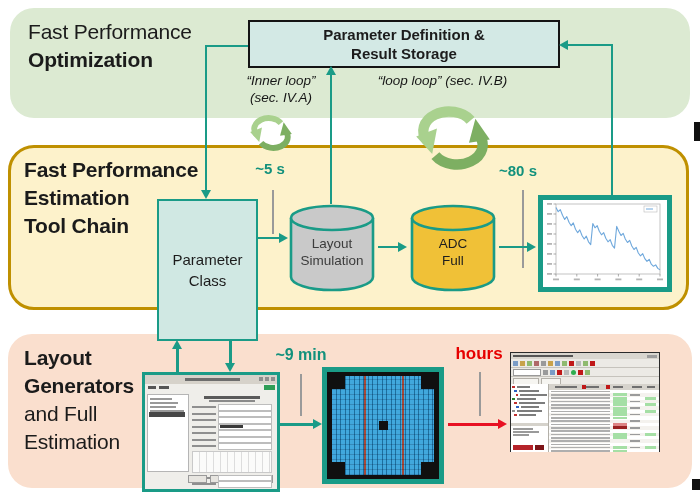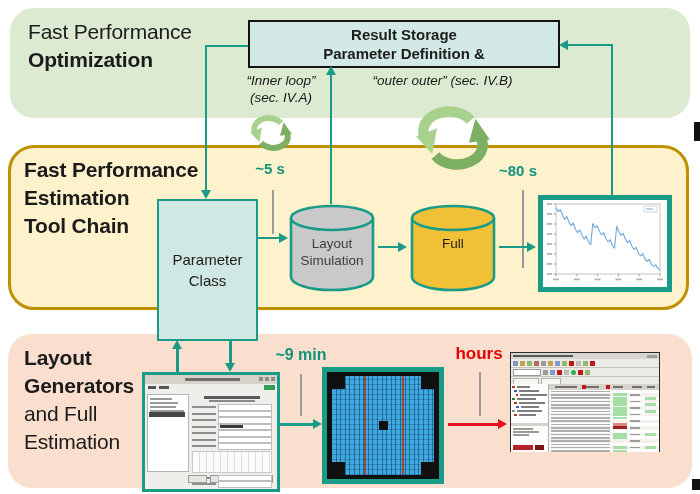--- a/index.html
+++ b/index.html
@@ -116,29 +116,29 @@
 
 <div id="stage">
 
   <div class="band" id="band-opt"></div>
   <div class="btitle" style="left:28px;top:18px;">
     <div>Fast Performance</div>
     <div class="bold">Optimization</div>
   </div>
 
   <div id="param-box">
+    <div>Parameter Definition &amp;</div>
     <div>Result Storage</div>
-    <div>Parameter Definition &amp;</div>
   </div>
 
   <div class="loop-label" style="left:233px;top:72px;width:96px;">
     <div>“Inner loop”</div>
     <div>(sec. IV.A)</div>
   </div>
-  <div class="loop-label" style="left:345px;top:72px;width:195px;">“outer outer” (sec. IV.B)</div>
+  <div class="loop-label" style="left:345px;top:72px;width:195px;">“loop loop” (sec. IV.B)</div>
 
   <svg style="position:absolute;left:248px;top:114px;z-index:5;" width="46" height="38" viewBox="0 0 100 84">
     <path d="M72,20 A32,24 0 0 0 18,46" fill="none" stroke="#a9d18e" stroke-width="13"></path>
     <polygon points="4,40 30,30 24,62" fill="#a9d18e"></polygon>
     <path d="M28,64 A32,24 0 0 0 82,38" fill="none" stroke="#7daf62" stroke-width="13"></path>
     <polygon points="96,44 70,48 78,18" fill="#7daf62"></polygon>
   </svg>
   <svg style="position:absolute;left:413px;top:102px;z-index:5;" width="80" height="72" viewBox="0 0 100 84">
     <path d="M72,20 A32,24 0 0 0 18,46" fill="none" stroke="#a9d18e" stroke-width="13"></path>
     <polygon points="4,40 30,30 24,62" fill="#a9d18e"></polygon>
@@ -167,20 +167,21 @@
       <div>Layout</div>
       <div>Simulation</div>
     </div>
   </div>
   <div class="cyl" style="left:409px;top:203px;z-index:4;">
     <svg width="88" height="90" viewBox="0 0 88 90">
       <path d="M3,15 v59 a41,13 0 0 0 82,0 v-59" fill="#f0c137" stroke="#1a9b87" stroke-width="2.6"></path>
       <ellipse cx="44" cy="15" rx="41" ry="12" fill="#f0c137" stroke="#1a9b87" stroke-width="2.6"></ellipse>
     </svg>
     <div class="cyl-label" style="top:32px;color:#1e1e1e;">
+      <div>ADC</div>
       <div>Full</div>
     </div>
   </div>
 
   <div class="tlabel" style="left:240px;top:160px;width:60px;">~5 s</div>
   <div class="callout" style="left:272px;top:190px;height:44px;"></div>
   <div class="tlabel" style="left:488px;top:162px;width:60px;">~80 s</div>
   <div class="callout" style="left:522px;top:190px;height:78px;"></div>
 
   <div id="chart-frame">

